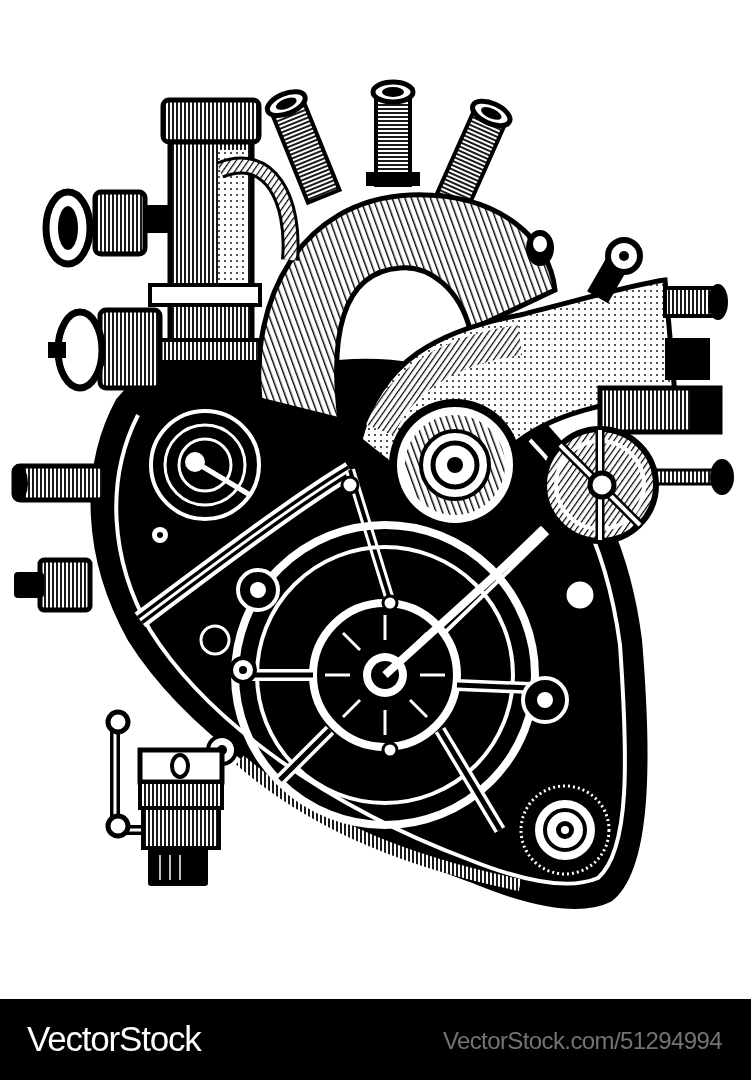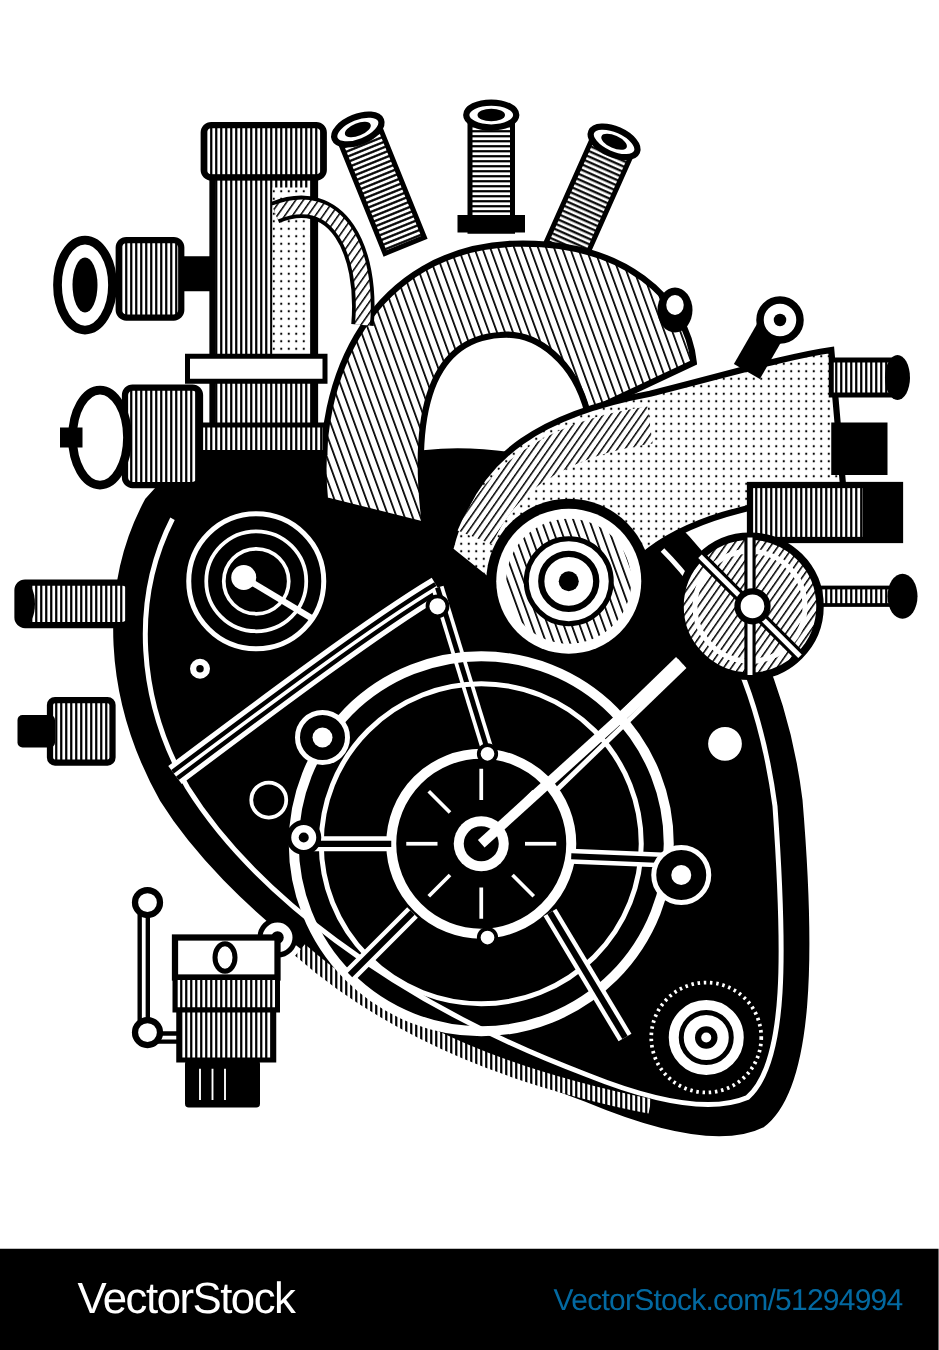--- a/index.html
+++ b/index.html
@@ -8,26 +8,25 @@
     .canvas { position: absolute; left: 0; top: 0; width: 751px; height: 999px; background: #ffffff; }
     .illustration { position: absolute; left: 0; top: 0; width: 751px; height: 999px; }
     .footer-bar {
       position: absolute; left: 0; top: 999px; width: 751px; height: 81px;
       background: #000000; color: #ffffff;
     }
     .brand-logo {
       position: absolute; left: 27px; top: 20px;
       font-size: 35px; letter-spacing: -1.2px; line-height: 40px; font-weight: 400;
       color: #ffffff;
-      margin-left: 35px;
     }
     .image-id {
       position: absolute; right: 29px; top: 28px;
       font-size: 24px; letter-spacing: -0.6px; line-height: 28px;
-      color: #0369a1;
+      color: #737373;
     }
   </style>
 </head>
 <body>
 
 <div class="canvas">
   <svg class="illustration" viewBox="0 0 751 999" xmlns="http://www.w3.org/2000/svg">
     <defs>
       <pattern id="hatch" width="5" height="5" patternUnits="userSpaceOnUse" patternTransform="rotate(35)">
         <rect width="5" height="5" fill="#fff"></rect>

